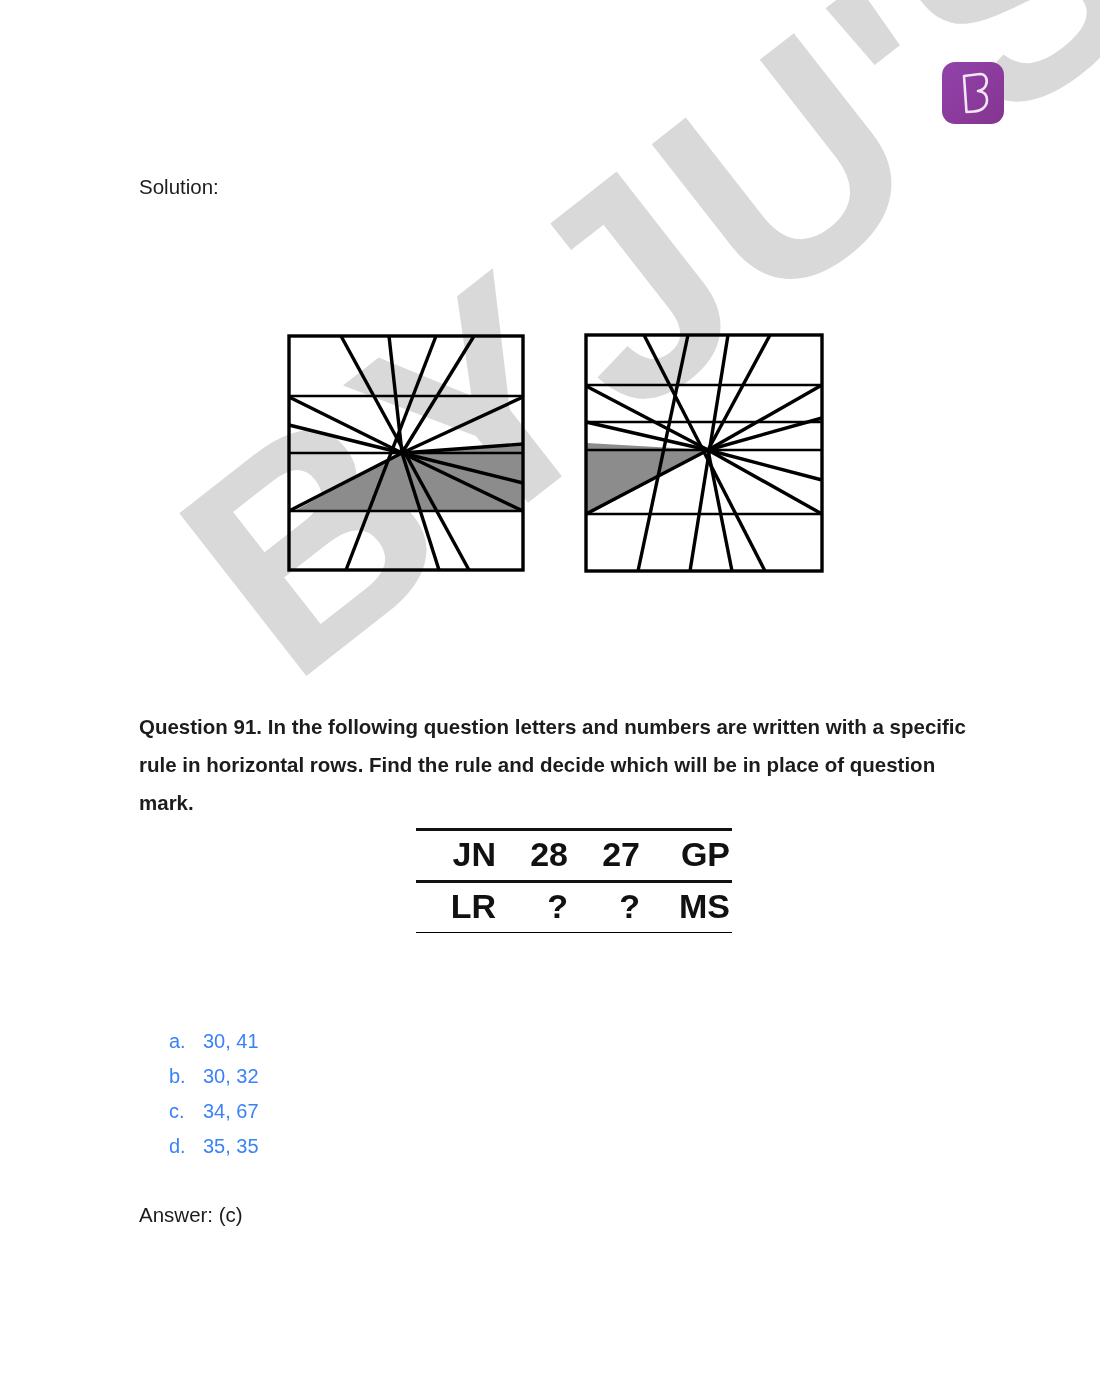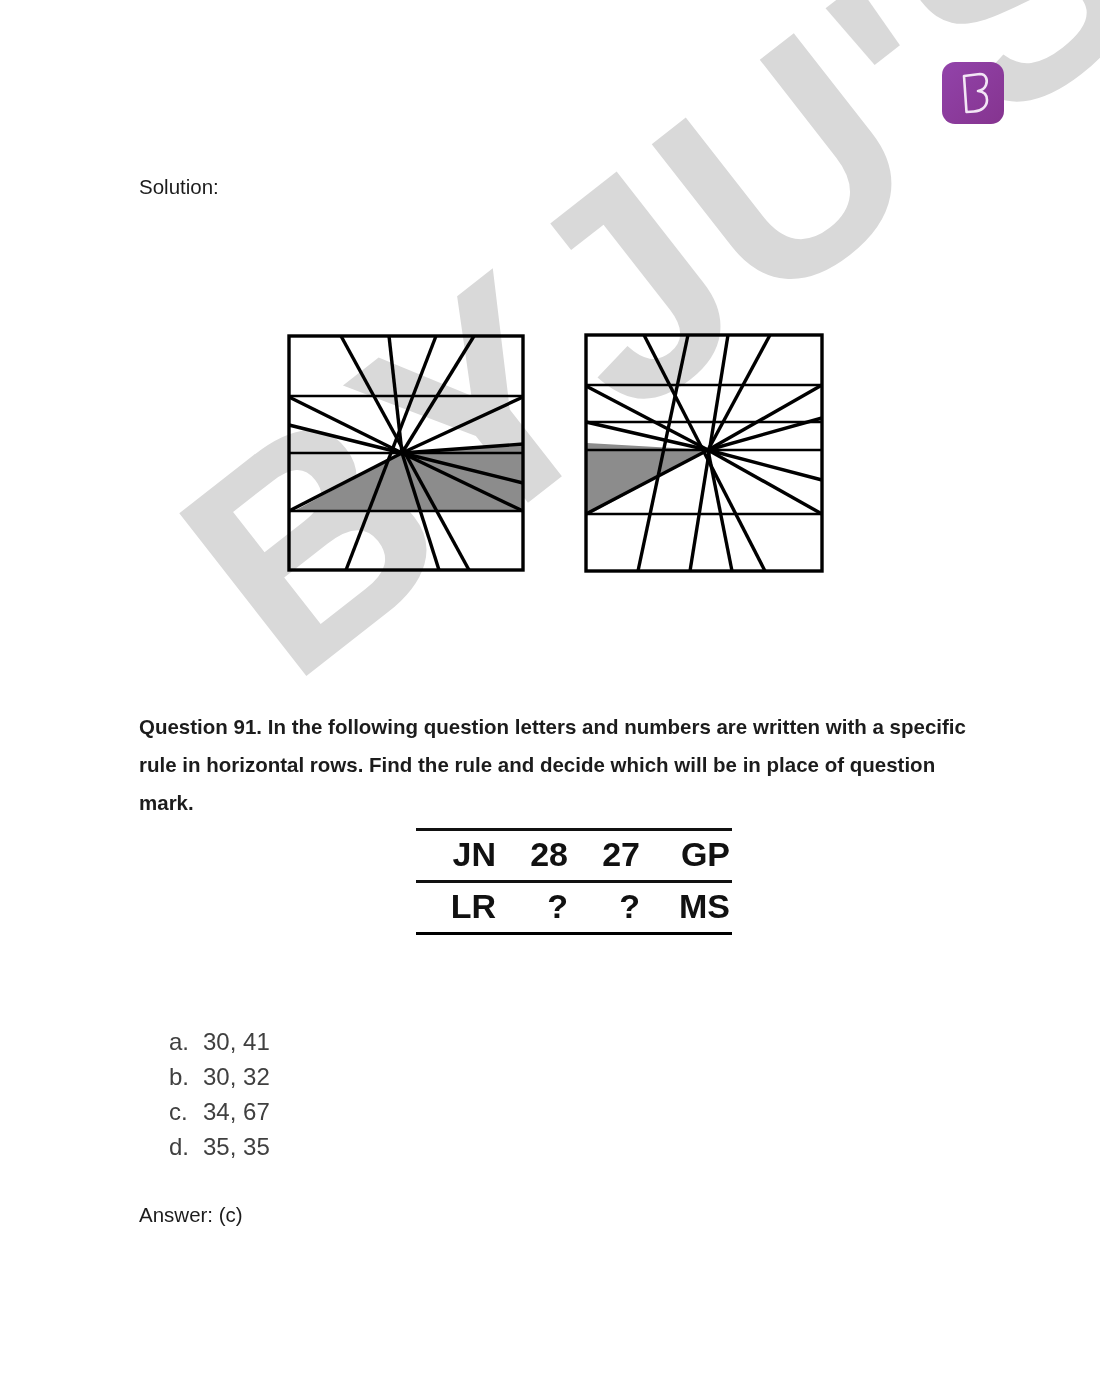--- a/index.html
+++ b/index.html
@@ -102,23 +102,23 @@
   
   .options {
     position: absolute;
     left: 165px;
     top: 1024px;
     list-style: none;
     margin: 0;
     padding: 0;
   }
   .options li {
-    font-size: 24px;
+    font-size: 20px;
     line-height: 35px;
-    color: #404040;
+    color: #3b82f6;
     white-space: pre;
   }
   .opt-letter { display: inline-block; width: 34px; }
 
   
   .matrix {
     position: absolute;
     left: 412px;
     top: 828px;
     border-collapse: collapse;
@@ -126,21 +126,21 @@
     font-weight: 700;
     font-size: 34px;
     color: #111;
   }
   .matrix td {
     padding: 4px 2px 6px 2px;
     text-align: right;
     border-top: 3px solid #111;
     white-space: nowrap;
   }
-  .matrix tr:last-child td { border-bottom: 3px solid #000000; }
+  .matrix tr:last-child td { border-bottom: 1px solid #000000; }
   .matrix .c-letters { width: 78px; }
   .matrix .c-num     { width: 68px; }
   .matrix .c-letters2{ width: 86px; }
 </style>
 </head>
 <body>
 
 <div class="watermark">
   <div class="watermark-text">BYJU'S</div>
 </div>

